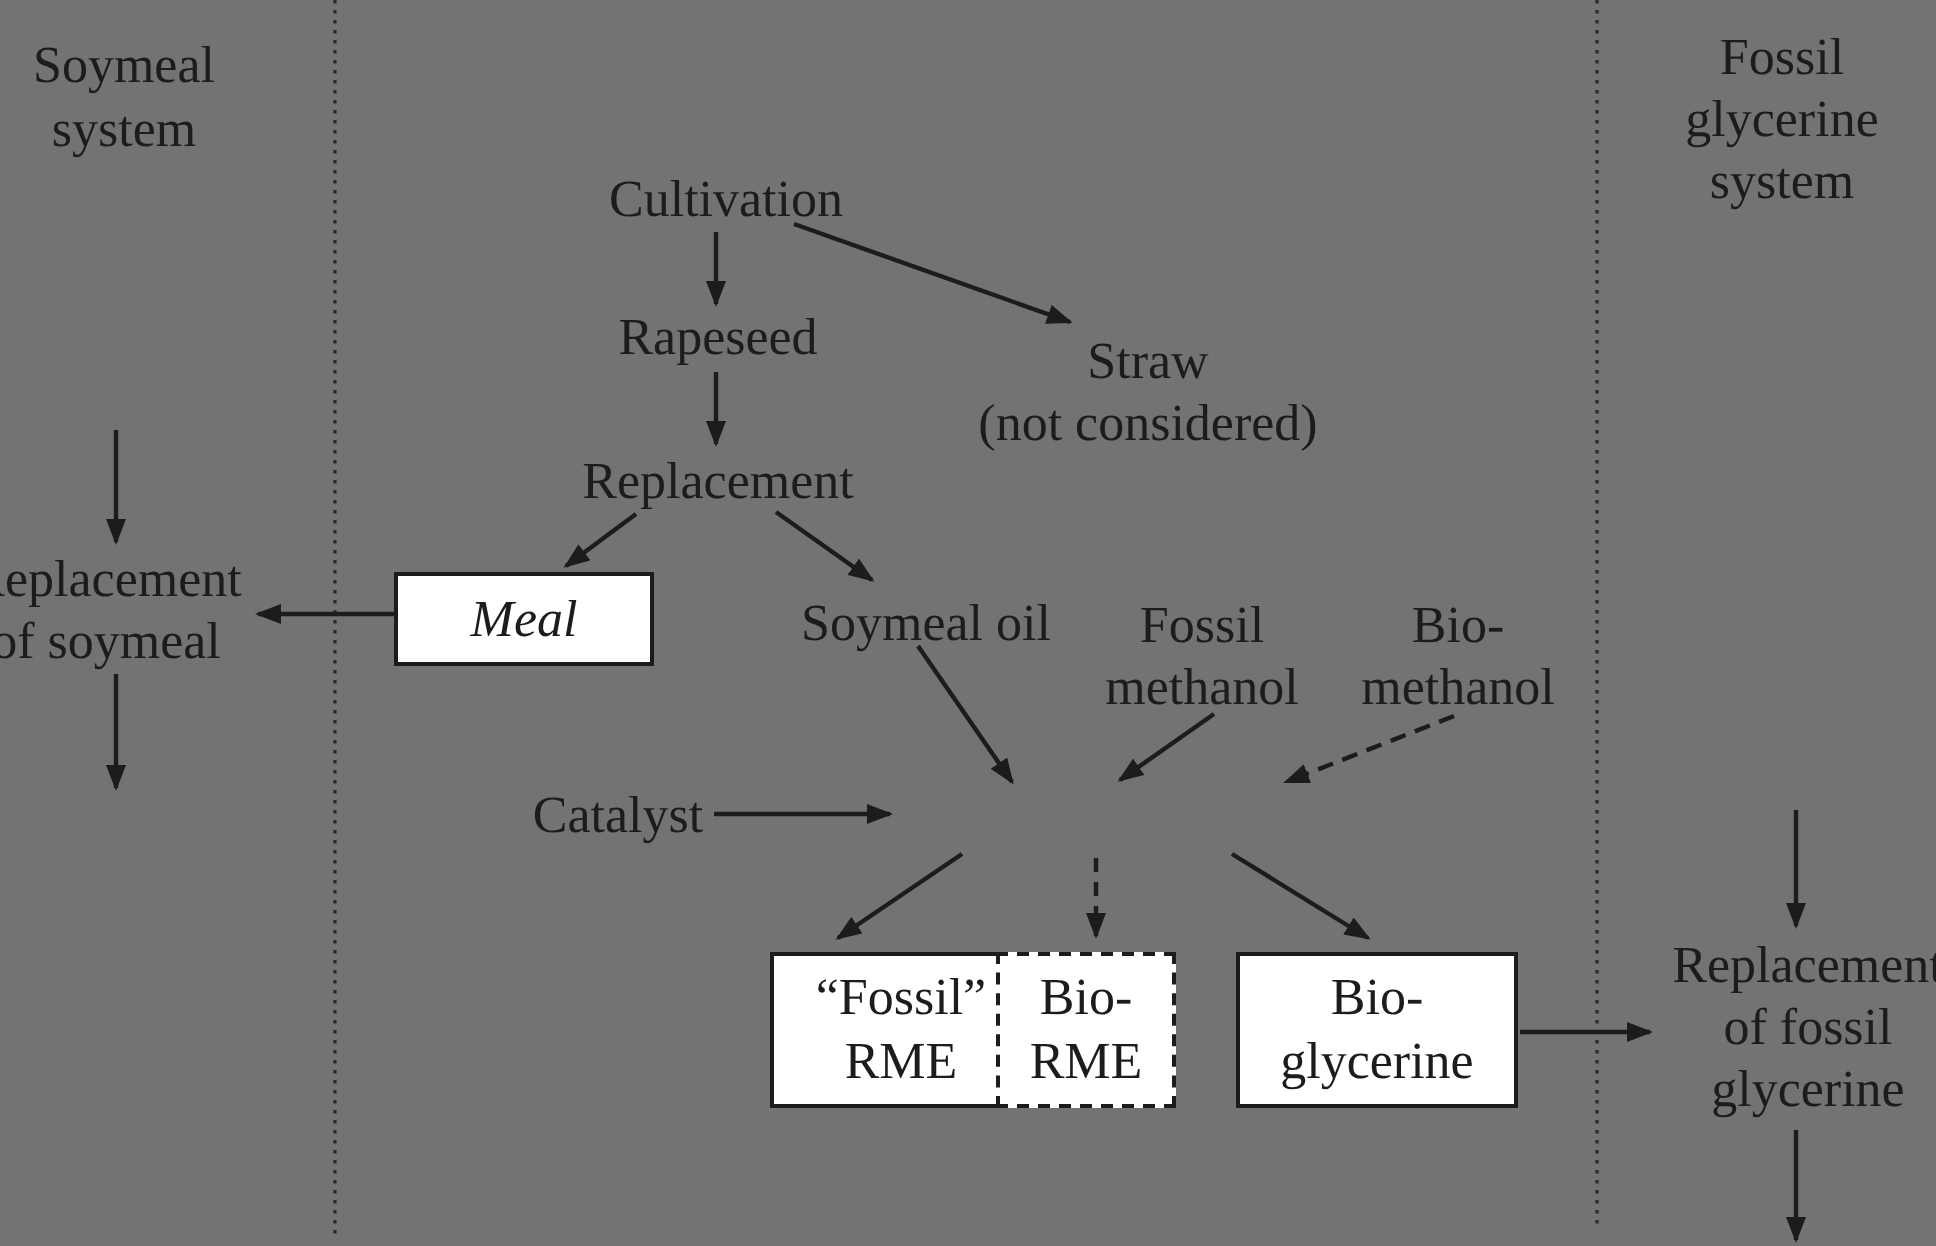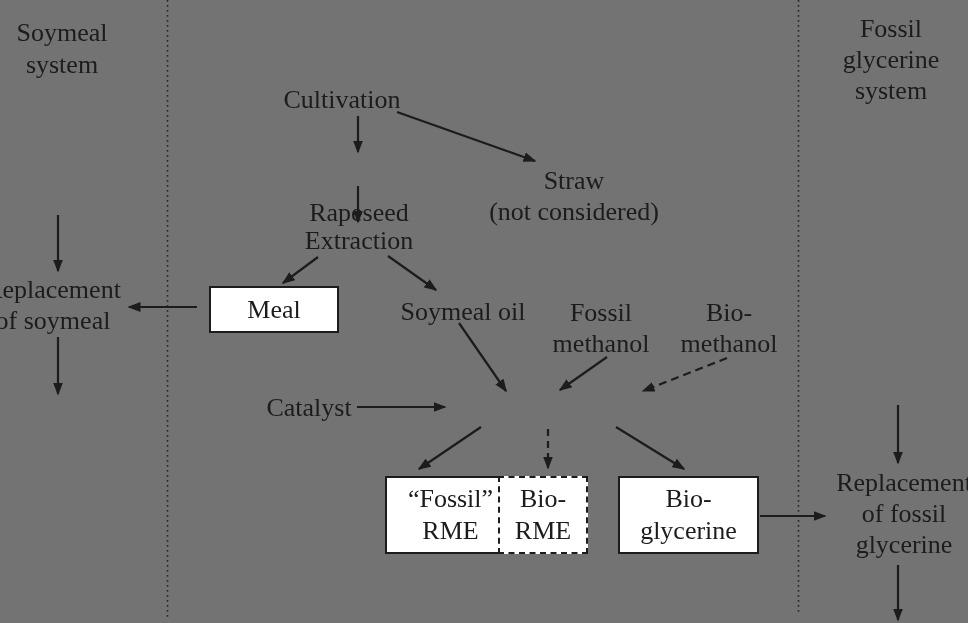--- a/index.html
+++ b/index.html
@@ -78,38 +78,38 @@
     <line x1="727" y1="358" x2="643" y2="391" stroke="#1c1c1c" stroke-width="2.2" stroke-dasharray="8,5" marker-end="url(#ah)"></line>
     <line x1="548" y1="429" x2="548" y2="468" stroke="#1c1c1c" stroke-width="2.2" stroke-dasharray="7,5" marker-end="url(#ah)"></line>
   </svg>
 
   <div class="label" style="left:62px; top:17px;">Soymeal
 system</div>
   <div class="label lh31" style="left:891px; top:13px;">Fossil
 glycerine
 system</div>
 
-  <div class="label" style="left:342px; top:84px;font-family:Liberation Serif, serif;">Cultivation</div>
-  <div class="label" style="left:359px; top:153px;margin-top:44px;">Rapeseed</div>
+  <div class="label" style="left:363px; top:84px;font-family:Liberation Serif, serif;">Cultivation</div>
+  <div class="label" style="left:359px; top:153px;">Rapeseed</div>
   <div class="label lh31" style="left:574px; top:142px;margin-top:23px;">Straw
 (not considered)</div>
-  <div class="label" style="left:359px; top:225px;">Extraction</div>
+  <div class="label" style="left:359px; top:225px;">Replacement</div>
   <div class="label" style="left:463px; top:296px;">Soymeal oil</div>
   <div class="label lh31" style="left:601px; top:297px;">Fossil
 methanol</div>
   <div class="label lh31" style="left:729px; top:297px;">Bio-
 methanol</div>
   <div class="label" style="left:309px; top:392px;">Catalyst</div>
   <div class="label lh31" style="left:53px; top:274px;">Replacement
 of soymeal</div>
   <div class="label lh31" style="left:904px; top:467px;">Replacement
 of fossil
 glycerine</div>
 
-  <div class="node-box" style="left:209px; top:286px; width:130px; height:47px;">Meal</div>
+  <div class="node-box" style="left:197px; top:286px; width:130px; height:47px;font-style:italic;">Meal</div>
   <div class="node-box" style="left:337px; top:476px; width:131px; height:78px;margin-left:48px;">“Fossil”
 RME</div>
   <div class="node-box dashed" style="left:498px; top:476px; width:90px; height:78px;">Bio-
 RME</div>
   <div class="node-box" style="left:618px; top:476px; width:141px; height:78px;">Bio-
 glycerine</div>
 
 </div>
 
 </body></html>

